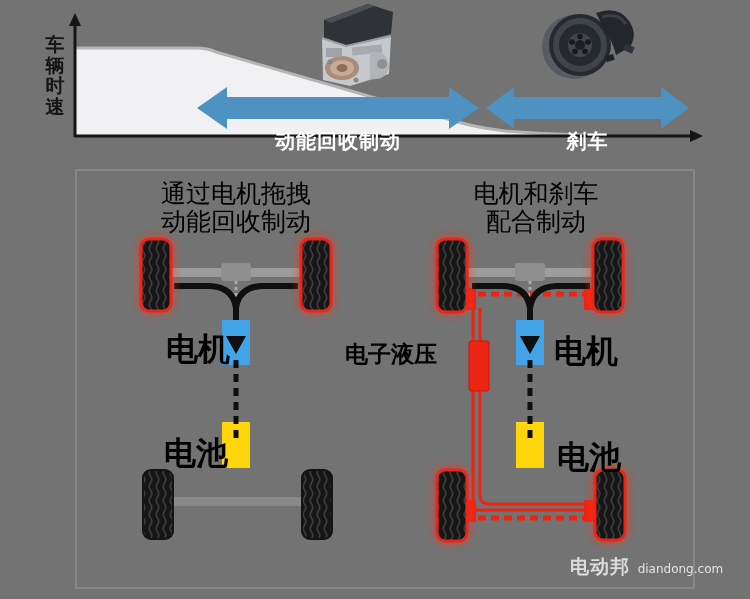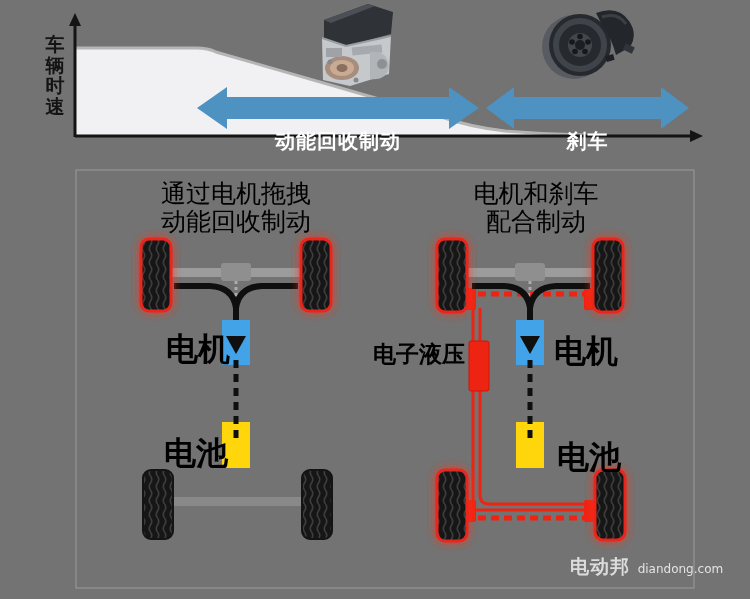--- a/index.html
+++ b/index.html
@@ -15,21 +15,21 @@
   }
   .arrow-label{
     display:flex;align-items:center;justify-content:center;
     color:#ffffff;font-weight:700;font-size:20px;letter-spacing:1px;height:24px;margin-top:32px;
   }
   .panel-title{
     text-align:center;font-size:25px;line-height:28px;font-weight:400;color:#000;
   }
   .part-label{font-size:32px;font-weight:700;color:#000;text-align:right;}
   .ehb-label{
-    text-align:center;font-size:23px;line-height:30px;font-weight:700;color:#000;
+    text-align:left;font-size:23px;line-height:30px;font-weight:700;color:#000;
   }
   .watermark{
     left:570px;top:554px;width:175px;text-align:left;
     color:#dcdcdc;font-weight:700;font-size:19px;letter-spacing:1px;white-space:nowrap;
   }
   .watermark .site{font-size:12px;font-weight:400;color:#e2e2e2;letter-spacing:0;}
 </style>
 </head>
 <body>
 

